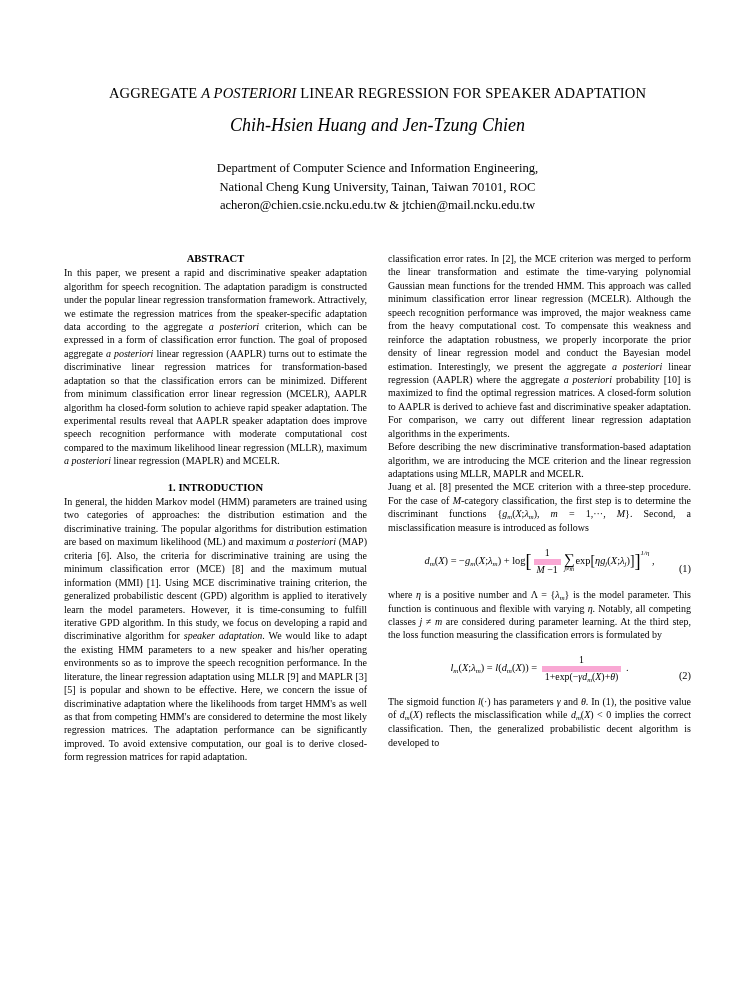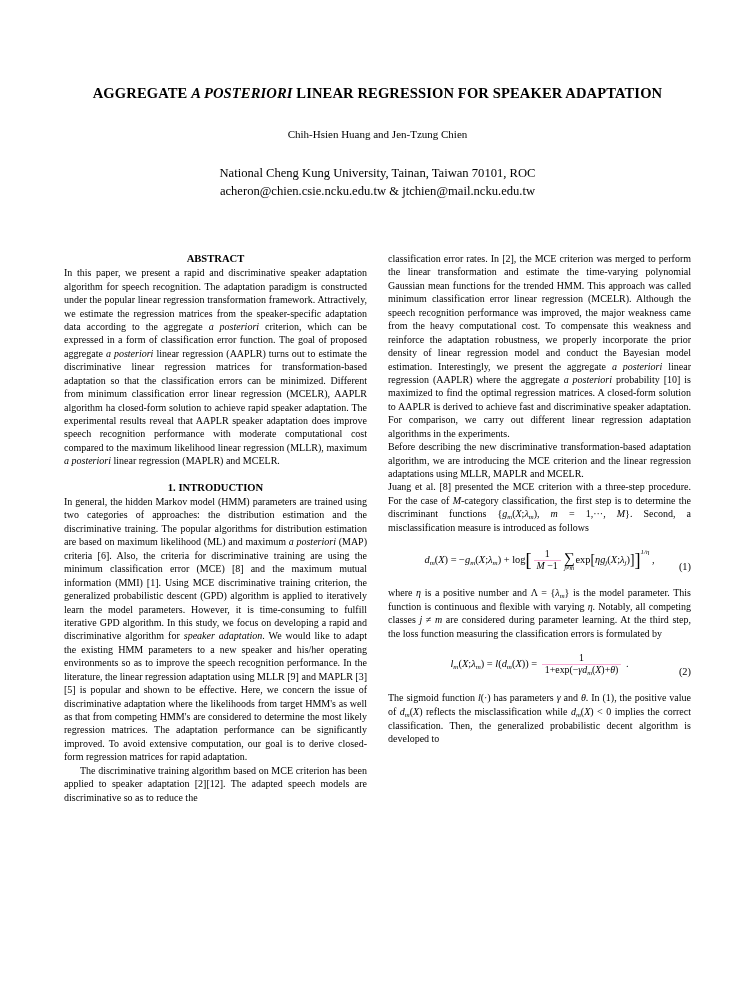--- a/index.html
+++ b/index.html
@@ -25,28 +25,29 @@
   
   .title-block {
     position: absolute;
     left: 64px;
     top: 84px;
     width: 627px;
     text-align: center;
   }
   .paper-title {
     font-size: 14.6px;
-    font-weight: bold;
+    font-weight: normal;
     letter-spacing: 0.1px;
     line-height: 1.3;
   }
   .paper-title .ital { font-style: italic; }
   .authors {
-    margin-top: 24px;
-    font-size: 11px;
+    margin-top: 10px;
+    font-size: 18px;
+    font-style: italic;
     line-height: 1.35;
   }
   .affiliation {
     margin-top: 22px;
     font-size: 12.6px;
     line-height: 1.45;
   }
   .affiliation div { white-space: nowrap; }
 
   
@@ -121,21 +122,21 @@
   .frac {
     display: inline-block;
     vertical-align: middle;
     text-align: center;
     line-height: 1.1;
     margin: 0 2px;
   }
   .frac .num { display: block; font-size: 0.95em; padding: 0 3px;}
   .frac .den {
     display: block;
-    border-top: 1px solid #f9a8d4;
+    border-top: 6px solid #f9a8d4;
     font-size: 0.95em;
     padding: 0 3px;
   }
   
   .bigsum {
     display: inline-block;
     vertical-align: middle;
     text-align: center;
     line-height: 0.95;
     margin: 0 1px;
@@ -176,35 +177,35 @@
 </style>
 </head>
 <body>
 
 <div class="page">
 
   <div class="title-block">
     <div class="paper-title"><span>AGGREGATE </span><span class="ital">A POSTERIORI</span><span> LINEAR REGRESSION FOR SPEAKER ADAPTATION</span></div>
     <div class="authors">Chih-Hsien Huang and Jen-Tzung Chien</div>
     <div class="affiliation">
+      <div>Department of Computer Science and Information Engineering,</div>
       <div>National Cheng Kung University, Tainan, Taiwan 70101, ROC</div>
       <div>acheron@chien.csie.ncku.edu.tw &amp; jtchien@mail.ncku.edu.tw</div>
     </div>
   </div>
 
   <div class="columns">
 
     <div class="col col-left">
 
       <div class="sec-head">ABSTRACT</div>
       <p class="body-text">In this paper, we present a rapid and discriminative speaker adaptation algorithm for speech recognition. The adaptation paradigm is constructed under the popular linear regression transformation framework. Attractively, we estimate the regression matrices from the speaker-specific adaptation data according to the aggregate <span class="ital">a posteriori</span> criterion, which can be expressed in a form of classification error function. The goal of proposed aggregate <span class="ital">a posteriori</span> linear regression (AAPLR) turns out to estimate the discriminative linear regression matrices for transformation-based adaptation so that the classification errors can be minimized. Different from minimum classification error linear regression (MCELR), AAPLR algorithm ha closed-form solution to achieve rapid speaker adaptation. The experimental results reveal that AAPLR speaker adaptation does improve speech recognition performance with moderate computational cost compared to the maximum likelihood linear regression (MLLR), maximum <span class="ital">a posteriori</span> linear regression (MAPLR) and MCELR.</p>
 
       <div class="sec-head spaced">1. INTRODUCTION</div>
       <p class="body-text">In general, the hidden Markov model (HMM) parameters are trained using two categories of approaches: the distribution estimation and the discriminative training. The popular algorithms for distribution estimation are based on maximum likelihood (ML) and maximum <span class="ital">a posteriori</span> (MAP) criteria [6]. Also, the criteria for discriminative training are using the minimum classification error (MCE) [8] and the maximum mutual information (MMI) [1]. Using MCE discriminative training criterion, the generalized probabilistic descent (GPD) algorithm is applied to iteratively learn the model parameters. However, it is time-consuming to fulfill iterative GPD algorithm. In this study, we focus on developing a rapid and discriminative algorithm for <span class="ital">speaker adaptation</span>. We would like to adapt the existing HMM parameters to a new speaker and his/her operating environments so as to improve the speech recognition performance. In the literature, the linear regression adaptation using MLLR [9] and MAPLR [3][5] is popular and shown to be effective. Here, we concern the issue of discriminative adaptation where the likelihoods from target HMM's as well as that from competing HMM's are considered to determine the most likely regression matrices. The adaptation performance can be significantly improved. To avoid extensive computation, our goal is to derive closed-form regression matrices for rapid adaptation.</p>
-      <p class="body-text indent">The discriminative training algorithm based on MCE criterion has been applied to speaker adaptation [2][12]. The adapted speech models are discriminative so as to reduce the</p>
 
     </div>
 
     <div class="col col-right">
 
       <p class="body-text">classification error rates. In [2], the MCE criterion was merged to perform the linear transformation and estimate the time-varying polynomial Gaussian mean functions for the trended HMM. This approach was called minimum classification error linear regression (MCELR). Although the speech recognition performance was improved, the major weakness came from the heavy computational cost. To compensate this weakness and reinforce the adaptation robustness, we properly incorporate the prior density of linear regression model and conduct the Bayesian model estimation. Interestingly, we present the aggregate <span class="ital">a posteriori</span> linear regression (AAPLR) where the aggregate <span class="ital">a posteriori</span> probability [10] is maximized to find the optimal regression matrices. A closed-form solution to AAPLR is derived to achieve fast and discriminative speaker adaptation. For comparison, we carry out different linear regression adaptation algorithms in the experiments.</p>
 
       <p class="body-text">Before describing the new discriminative transformation-based adaptation algorithm, we are introducing the MCE criterion and the linear regression adaptations using MLLR, MAPLR and MCELR.</p>
 
       <p class="body-text">Juang et al. [8] presented the MCE criterion with a three-step procedure. For the case of <span class="mi">M</span>-category classification, the first step is to determine the discriminant functions <span class="mi-up">{</span><span class="mi">g</span><sub class="ms">m</sub><span class="mi-up">(</span><span class="mi">X</span>;<span class="mi">λ</span><sub class="ms">m</sub><span class="mi-up">)</span>, <span class="mi">m</span> = 1,···, <span class="mi">M</span><span class="mi-up">}</span>. Second, a misclassification measure is introduced as follows</p>

